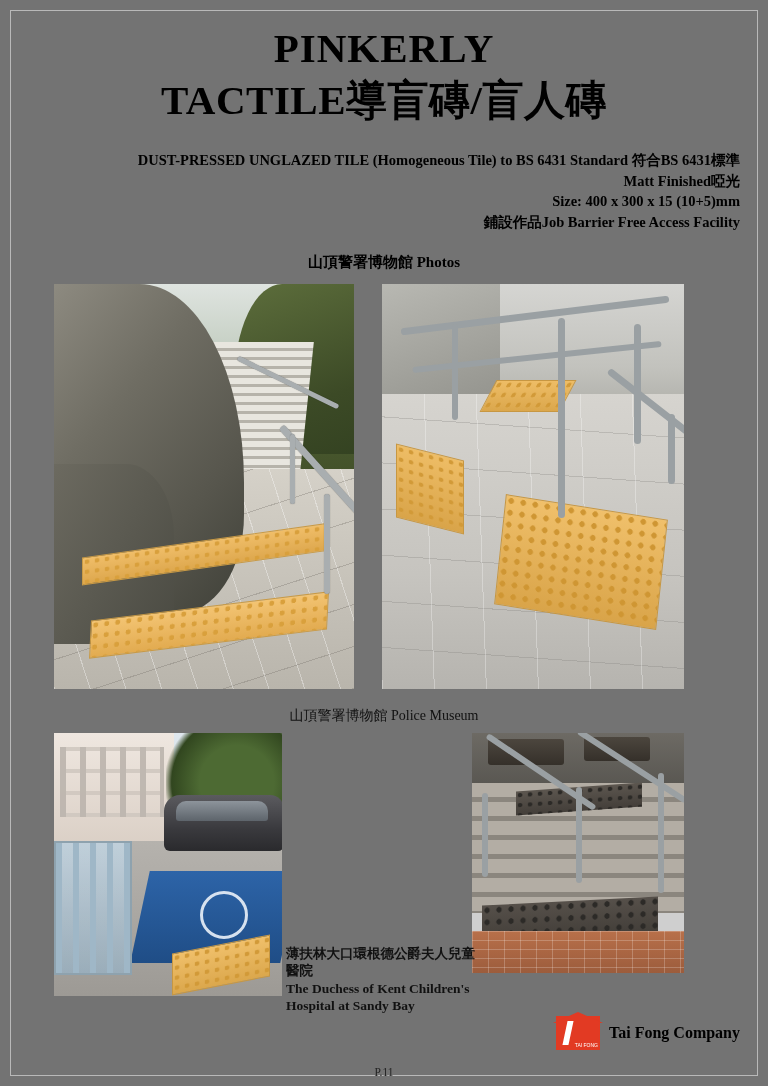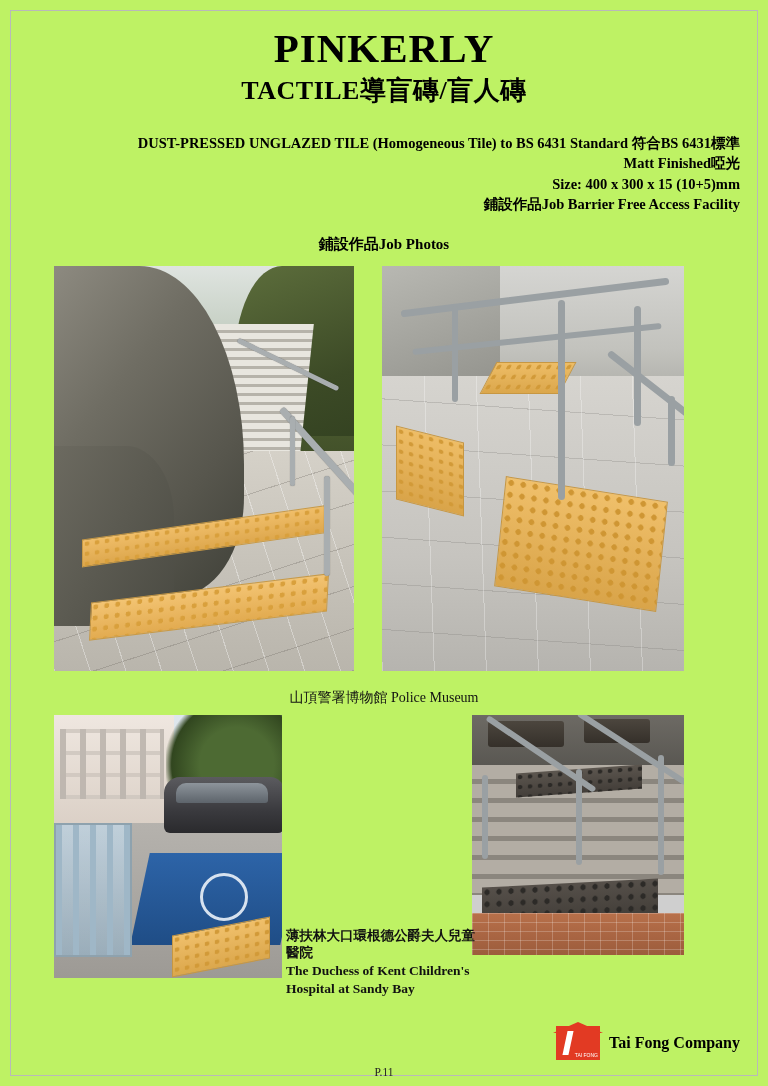--- a/index.html
+++ b/index.html
@@ -10,21 +10,21 @@
   body {
     width: 768px;
     height: 1086px;
     font-family: "Liberation Serif", serif;
     overflow: hidden;
   }
   .page {
     position: relative;
     width: 768px;
     height: 1086px;
-    background: #bef264;
+    background: #737373;
     box-sizing: border-box;
   }
   .page-border {
     position: absolute;
     left: 10px;
     top: 10px;
     right: 10px;
     bottom: 10px;
     border: 1px solid #b9b9b9;
     pointer-events: none;
@@ -42,21 +42,21 @@
     font-weight: bold;
     font-size: 41px;
     letter-spacing: 1px;
     line-height: 1.12;
     margin: 0;
     color: #000;
   }
   .title-2 {
     text-align: center;
     font-weight: bold;
-    font-size: 26px;
+    font-size: 41px;
     letter-spacing: 0.5px;
     line-height: 1.18;
     margin: 4px 0 0 0;
     color: #000;
   }
 
   .spec-block {
     margin-top: 26px;
     text-align: right;
     font-weight: bold;
@@ -121,21 +121,21 @@
     bottom: 8px;
     text-align: center;
     font-size: 11.5px;
     color: #222;
   }
 
   
   .company {
     position: absolute;
     right: 28px;
-    bottom: 26px;
+    bottom: 36px;
     display: flex;
     align-items: center;
     gap: 9px;
   }
   .company-name {
     font-weight: bold;
     font-size: 16px;
     color: #000;
   }
   .logo-mark {
@@ -401,21 +401,21 @@
     <h1 class="title-1">PINKERLY</h1>
     <h1 class="title-2">TACTILE導盲磚/盲人磚</h1>
 
     <div class="spec-block">
       <span class="spec-line">DUST-PRESSED UNGLAZED TILE (Homogeneous Tile) to  BS 6431  Standard  符合BS 6431標準</span>
       <span class="spec-line">Matt Finished啞光</span>
       <span class="spec-line">Size: 400 x 300 x 15 (10+5)mm</span>
       <span class="spec-line">鋪設作品Job Barrier Free Access Facility</span>
     </div>
 
-    <div class="section-title">鋪設作品Job Photos</div>
+    <div class="section-title">山頂警署博物館 Photos</div>
 
     <div class="photos-top">
 
       <div class="photo photo-1">
         <div class="ph p1-sky"></div>
         <div class="ph p1-trees"></div>
         <div class="ph p1-trees2"></div>
         <div class="ph p1-steps"></div>
         <div class="ph p1-ground"></div>
         <div class="ph p1-pav"></div>

